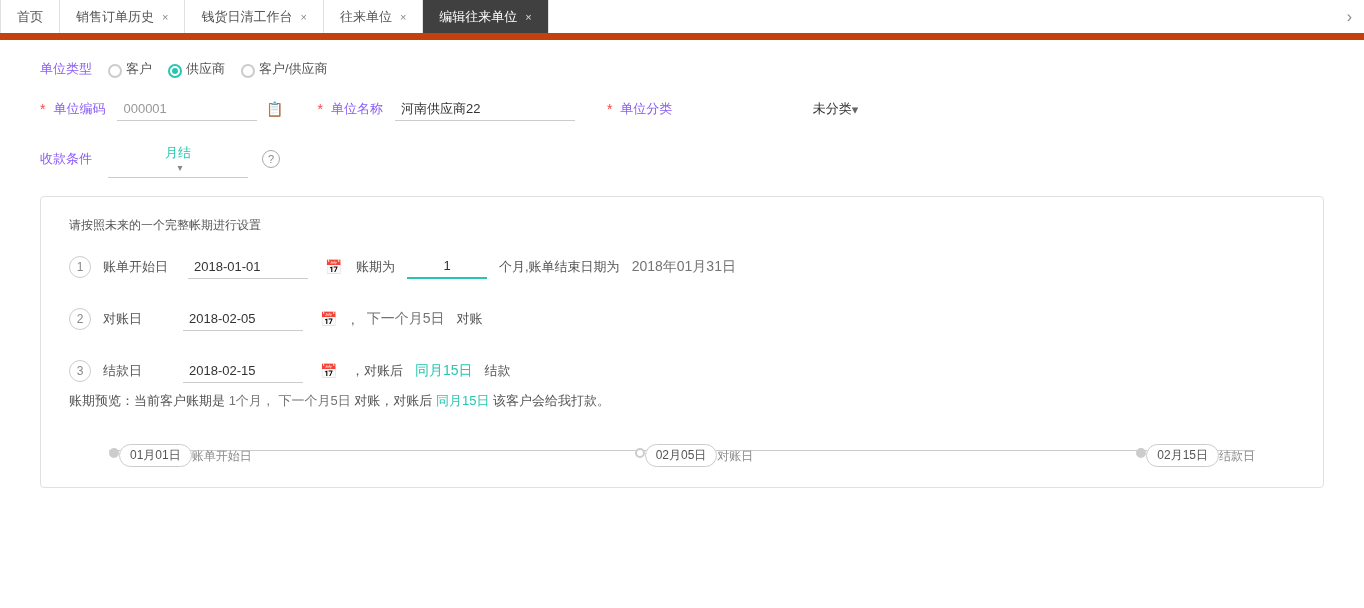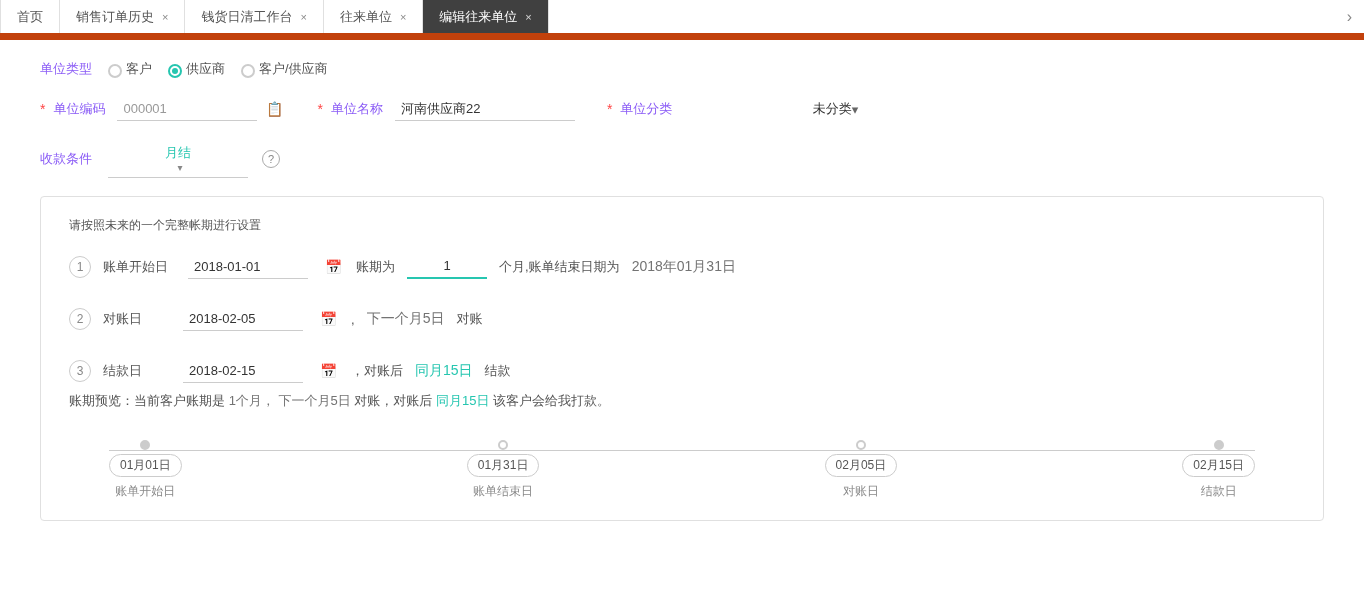--- a/index.html
+++ b/index.html
@@ -202,21 +202,21 @@
       height: 1px;
       background: #ccc;
     }
     .timeline-points {
       display: flex;
       justify-content: space-between;
       position: relative;
     }
     .timeline-point {
       display: flex;
-      flex-direction: column;
+      flex-direction: row;
       align-items: center;
       position: relative;
     }
     .timeline-dot {
       width: 10px; height: 10px;
       border: 2px solid #ccc;
       border-radius: 50%;
       background: #fff;
       position: relative;
       z-index: 1;
@@ -371,25 +371,20 @@
     <div class="timeline">
       <div class="timeline-line"></div>
       <div class="timeline-points">
         <div class="timeline-point">
           <div class="timeline-dot start"></div>
           <div class="timeline-tag">01月01日</div>
           <div class="timeline-sublabel">账单开始日</div>
         </div>
         <div class="timeline-point">
           <div class="timeline-dot"></div>
-          <div class="timeline-tag">01月31日</div>
-          <div class="timeline-sublabel">账单结束日</div>
-        </div>
-        <div class="timeline-point">
-          <div class="timeline-dot"></div>
           <div class="timeline-tag">02月05日</div>
           <div class="timeline-sublabel">对账日</div>
         </div>
         <div class="timeline-point">
           <div class="timeline-dot end"></div>
           <div class="timeline-tag">02月15日</div>
           <div class="timeline-sublabel">结款日</div>
         </div>
       </div>
     </div>

